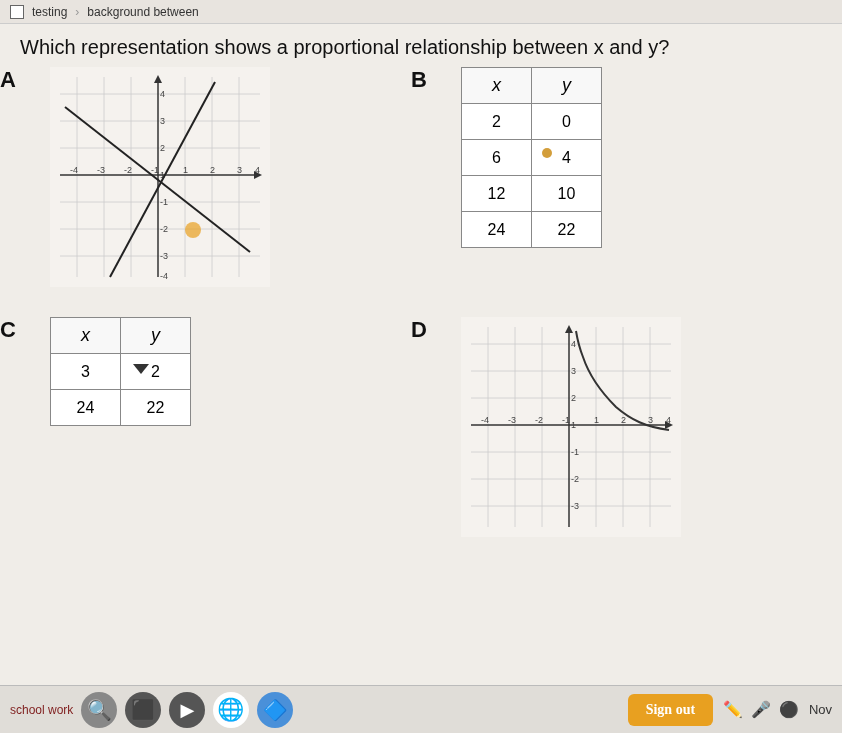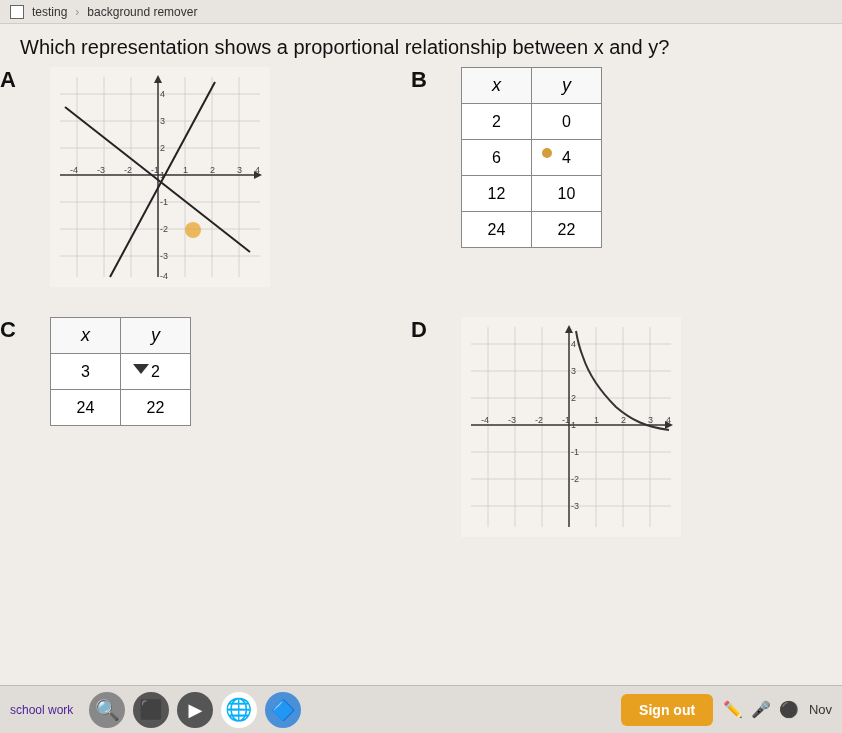--- a/index.html
+++ b/index.html
@@ -113,22 +113,21 @@
       background: #e0ddd8;
       display: flex;
       align-items: center;
       padding: 0 10px;
       gap: 8px;
       border-top: 1px solid #bbb;
     }
 
     .taskbar-label {
       font-size: 12px;
-      color: #4c1d95;
-      margin-right: 8px;
+      color: #7f1d1d;
     }
 
     .taskbar-icon {
       width: 36px;
       height: 36px;
       border-radius: 50%;
       display: flex;
       align-items: center;
       justify-content: center;
       font-size: 20px;
@@ -149,20 +148,21 @@
 
     .sign-out-btn {
       background: #e8a020;
       color: #fff;
       border: none;
       padding: 8px 18px;
       border-radius: 6px;
       font-size: 14px;
       font-weight: bold;
       cursor: pointer;
+      font-family: Liberation Serif, serif;
     }
 
     .taskbar-right-icons {
       display: flex;
       align-items: center;
       gap: 8px;
       font-size: 16px;
       color: #333;
     }
 
@@ -190,21 +190,21 @@
       fill: none;
     }
   </style>
 </head>
 <body>
 
 <div class="top-bar">
   <div class="top-bar-checkbox"></div>
   <span>testing</span>
   <span class="top-bar-separator">›</span>
-  <span>background remover</span>
+  <span>background between</span>
 </div>
 
 <div class="main">
   <p class="question-text">
     Which representation shows a proportional relationship between x and y?
   </p>
 
   <div class="options-grid">
 
     <div class="option">

